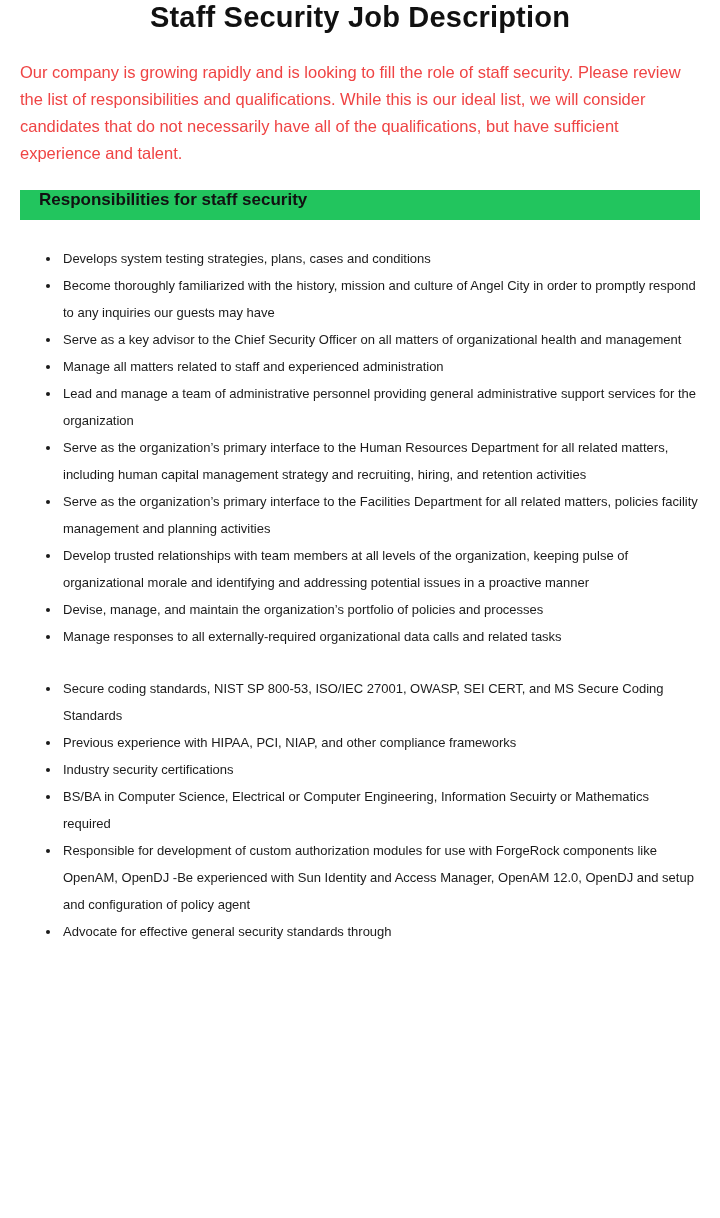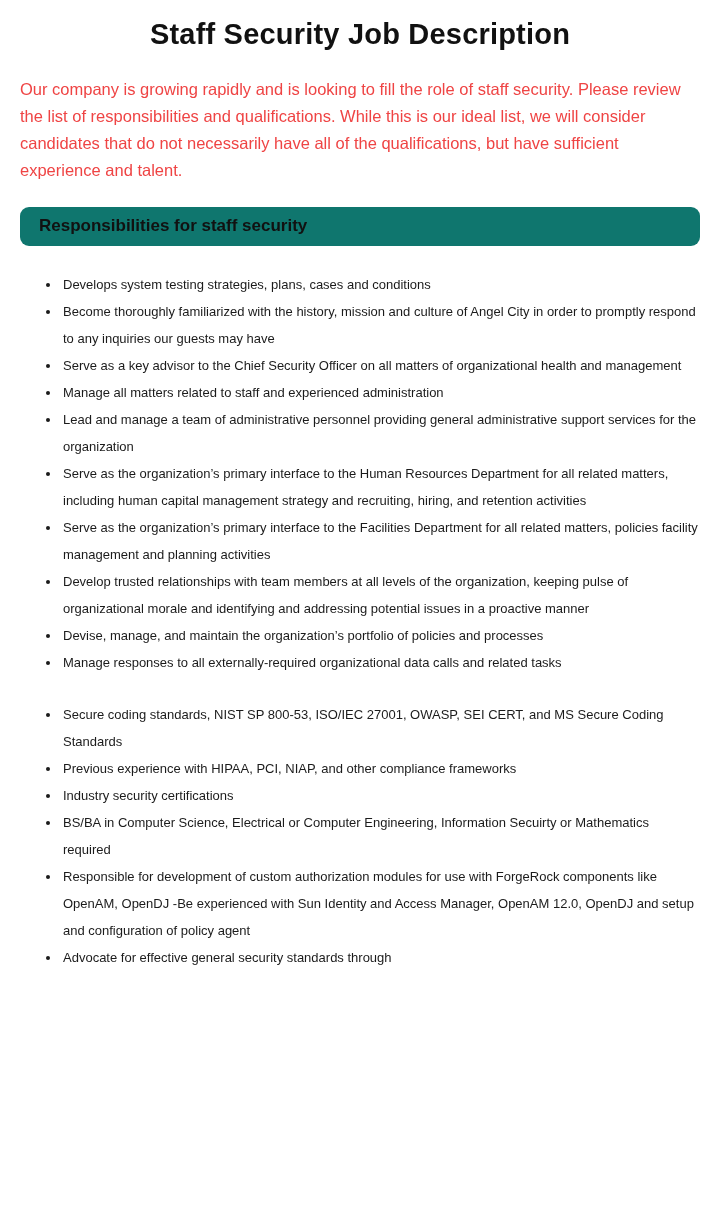--- a/index.html
+++ b/index.html
@@ -9,38 +9,37 @@
     height: 1218px;
     overflow: hidden;
     font-family: "Liberation Sans", sans-serif;
     color: #1b1b1b;
     -webkit-font-smoothing: antialiased;
   }
   .page {
     padding: 0 20px;
   }
   .title {
-    padding-top: 18px;
+    padding-top: 1px;
     text-align: center;
     font-size: 29px;
     font-weight: 700;
     color: #111111;
     letter-spacing: 0.2px;
   }
   .intro {
     margin-top: 25px;
     font-size: 16.5px;
     line-height: 27px;
     color: #ef4444;
   }
   .section { margin-top: 23px; }
   .section-header {
-    background: #0f766e;
-    padding: 9px 19px 10px 19px;
-    border-radius: 9px;
+    background: #22c55e;
+    padding: 0 19px 10px 19px;
   }
   .section-header h2 {
     font-size: 17px;
     font-weight: 700;
     color: #111111;
   }
   ul.bullet-list {
     margin-top: 25px;
     padding-left: 41px;
     list-style: disc outside;

